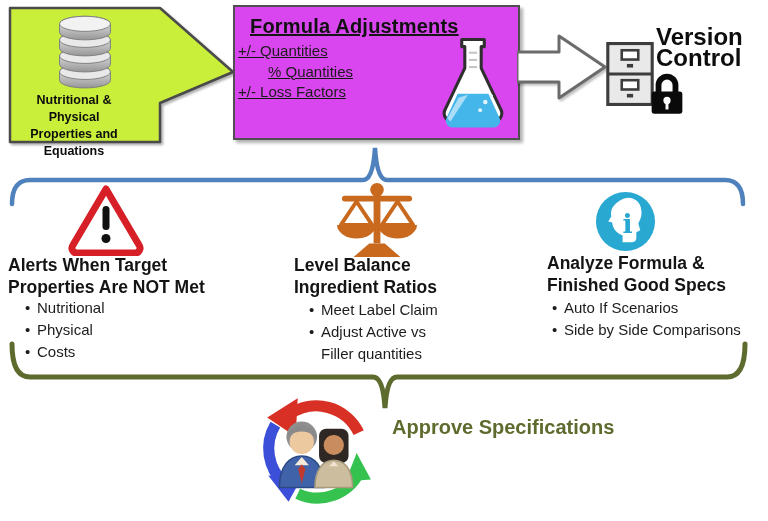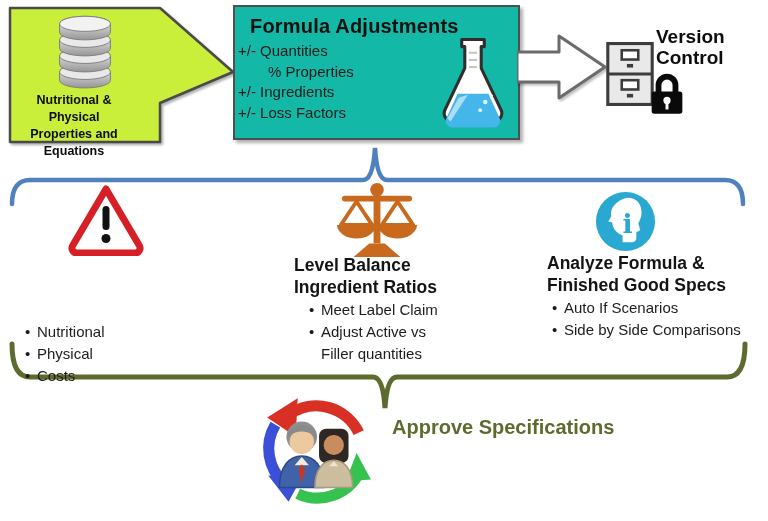--- a/index.html
+++ b/index.html
@@ -7,33 +7,34 @@
     position:relative; width:768px; height:521px; overflow:hidden;
     background:#ffffff;
     font-family:"Liberation Sans", sans-serif;
     color:#161616;
   }
   .abs { position:absolute; }
   .pre { white-space:pre-line; }
 
   
   .formula-box {
-    background:#14b8a6;
+    background:#d946ef;
     border:2px solid #4f4f4f;
     box-shadow:3px 3px 3px rgba(0,0,0,.30);
+    text-decoration:underline;
   }
   .formula-title { margin:8px 0 3px 15px; font-size:20px; font-weight:bold; color:#111; letter-spacing:.2px; }
   .fitem { margin-left:3px; font-size:15px; line-height:20.5px; color:#1c1c1c; }
   .fitem.indent { margin-left:33px; }
 
   .src-label {
     font-size:12.5px; font-weight:bold; line-height:17px;
     text-align:center; color:#0d0d0d;
   }
-  .vc-label { font-size:19px; font-weight:bold; line-height:21px; color:#0d0d0d; }
+  .vc-label { font-size:24px; font-weight:bold; line-height:21px; color:#0d0d0d; }
 
   .col-h { font-size:17.5px; font-weight:bold; line-height:21.5px; color:#141414; }
 
   .blist { list-style:none; margin:0; padding:0; }
   .blist li {
     position:relative; padding-left:13px;
     font-size:15px; line-height:22px; color:#1c1c1c;
     white-space:pre-line;
   }
   .blist li::before { content:"•"; position:absolute; left:1px; top:0; }
@@ -67,22 +68,21 @@
       <ellipse cx="35" cy="10" rx="27" ry="8" fill="#f2f2f2"></ellipse>
     </g>
   </svg>
 
   <div class="abs src-label pre" style="left:14px; top:92px; width:120px;">Nutritional &amp; Physical
 Properties and Equations</div>
 
   <div class="abs formula-box" style="left:233px; top:5px; width:283px; height:131px;">
     <div class="formula-title">Formula Adjustments</div>
     <div class="fitem">+/- Quantities</div>
-    <div class="fitem indent">% Properties</div>
-    <div class="fitem">+/- Ingredients</div>
+    <div class="fitem indent">% Quantities</div>
     <div class="fitem">+/- Loss Factors</div>
   </div>
 
   <svg class="abs" style="left:432px; top:36px;" width="82" height="95" viewBox="0 0 80 92">
     <path d="M29,3 h22 v7 h-3 v21 l19,40 a8,8 0 0 1 -7,12 H20 a8,8 0 0 1 -7,-12 l19,-40 V10 h-3 z" fill="#ffffff" stroke="#2e2e2e" stroke-width="3" stroke-linejoin="round"></path>
     <path d="M25,56 l-11,24 a6.5,6.5 0 0 0 6,9 h40 a6.5,6.5 0 0 0 6,-9 l-11,-24 z" fill="#45b6ea"></path>
     <polygon points="26,60 35,57 18,83 15,80" fill="#ffffff" opacity="0.55"></polygon>
     <circle cx="52" cy="64" r="2.2" fill="#dff4ff"></circle>
     <circle cx="58" cy="58" r="1.6" fill="#dff4ff"></circle>
     <circle cx="47" cy="72" r="1.9" fill="#dff4ff"></circle>
@@ -122,21 +122,23 @@
 
   <svg class="abs" style="left:0; top:338px;" width="768" height="76" viewBox="0 0 768 76">
     <path d="M 12 6 Q 12 39 30 39 L 373 39 Q 383 39 385 70 Q 387 39 397 39 L 727 39 Q 745 39 745 6" fill="none" stroke="#5e6b2e" stroke-width="5" stroke-linecap="round"></path>
   </svg>
 
   <svg class="abs" style="left:66px; top:182px;" width="80" height="74" viewBox="0 0 80 74">
     <path d="M40,7 L73,63 a5,5 0 0 1 -4.5,8 H11.5 a5,5 0 0 1 -4.5,-8 Z" fill="#ffffff" stroke="#d61f26" stroke-width="7" stroke-linejoin="round"></path>
     <rect x="36.5" y="24" width="7" height="24" rx="3.5" fill="#111111"></rect>
     <circle cx="40" cy="56.5" r="4.5" fill="#111111"></circle>
   </svg>
-  <ul class="abs blist" style="left:24px; top:297px;margin-top:24px;">
+  <div class="abs col-h pre" style="left:8px; top:255px; width:240px;">Alerts When Target
+Properties Are NOT Met</div>
+  <ul class="abs blist" style="left:24px; top:297px;">
     <li>Nutritional</li>
     <li>Physical</li>
     <li>Costs</li>
   </ul>
 
   <svg class="abs" style="left:330px; top:181px;" width="94" height="78" viewBox="0 0 96 80">
     <g fill="#c8691e">
       <circle cx="48" cy="9" r="7"></circle>
       <rect x="44.5" y="9" width="7" height="55"></rect>
       <rect x="12" y="15" width="72" height="6" rx="3"></rect>

